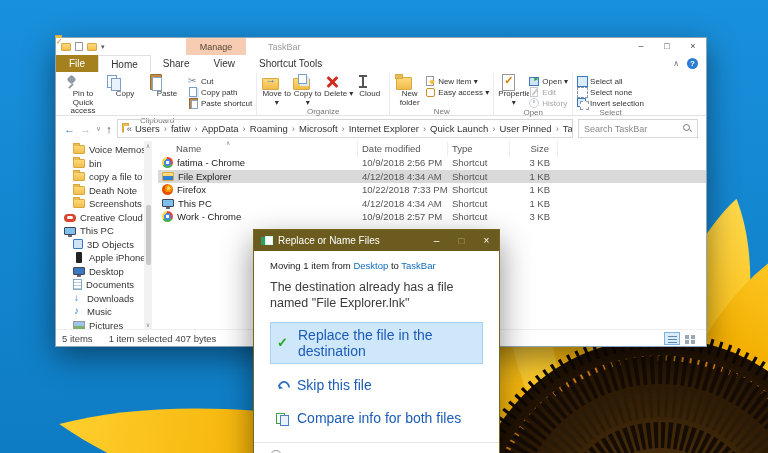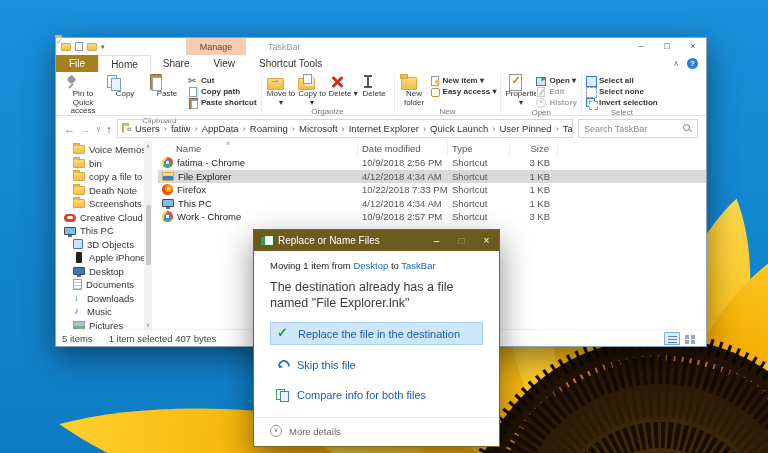--- a/index.html
+++ b/index.html
@@ -32,21 +32,21 @@
 
   .ribbon { height:44px; display:flex; background:#fff; border-bottom:1px solid #e1e1e1; padding:1px 2px 0; flex:none; }
   .rgroup { display:flex; flex-direction:column; padding:1px 4px 0; border-right:1px solid #ececec; }
   .rgroup:last-child { border-right:none; }
   .rbody { display:flex; align-items:flex-start; flex:1; }
   .rlabel { text-align:center; font-size:8px; color:#777; line-height:9px; height:9px; }
   .rbtn { display:flex; flex-direction:column; width:31px; text-align:center;
           font-size:8px; line-height:8.5px; color:#333; overflow:hidden; }
   .rbtn.wide { width:42px; }
   .rsmcol { display:flex; flex-direction:column; gap:1px; margin-top:2px; }
-  .rsm { display:flex; gap:3px; font-size:8px; color:#333; height:10px; white-space:nowrap;font-weight:bold; }
+  .rsm { display:flex; align-items:center; gap:3px; font-size:8px; color:#333; height:10px; white-space:nowrap; }
   .disabled { opacity:.45; }
 
   
   .ri { width:18px; height:16px; position:relative; flex:none; }
   .rs { width:10px; height:10px; position:relative; flex:none; }
   .ic-pin::before { content:""; position:absolute; left:6px; top:2px; width:7px; height:7px; background:#919ba5; border-radius:2px; transform:rotate(45deg); }
   .ic-pin::after { content:""; position:absolute; left:8px; top:9px; width:2px; height:6px; background:#919ba5; transform:rotate(45deg); }
   .ic-copy::before { content:""; position:absolute; left:3px; top:1px; width:8px; height:11px; background:#fff; border:1px solid #7a9ec7; }
   .ic-copy::after { content:""; position:absolute; left:7px; top:4px; width:8px; height:11px; background:#eaf2fb; border:1px solid #7a9ec7; }
   .ic-paste::before { content:""; position:absolute; left:4px; top:0; width:10px; height:14px; background:#c08b4a; border:1px solid #9a6c33; border-radius:1px; }
@@ -173,21 +173,21 @@
   .dlg-ico::before { content:""; position:absolute; left:0; top:1px; width:7px; height:8px; background:#2e9e5b; }
   .dlg-ico::after { content:""; position:absolute; left:4px; top:0; width:6px; height:7px; background:#fff; border:1px solid #cfe; }
   .dlg-ctrls { margin-left:auto; display:flex; height:21px; }
   .dlg-ctrls span { width:25px; text-align:center; line-height:21px; font-size:10px; color:#fff; }
   .dlg-ctrls .dim { color:rgba(255,255,255,.4); }
   .dlg-body { padding:9px 16px 0; }
   .moving-line { font-size:9.5px; color:#222; }
   .moving-line .lnk { color:#0f6cbd; }
   .dlg-msg { margin-top:8px; font-size:12.5px; color:#3b3b3b; line-height:1.28; }
   .options { margin-top:11px; display:flex; flex-direction:column; gap:9px; }
-  .opt { display:flex; align-items:center; gap:8px; font-size:11px; color:#1b5cb8; padding:4px 6px; }
+  .opt { display:flex; align-items:center; gap:8px; font-size:14px; color:#1b5cb8; padding:4px 6px; }
   .opt.hl { background:#cfe7fa; border:1px solid #a6d2f2; }
   .oic { width:13px; height:13px; position:relative; flex:none; }
   .ic-check::before { content:"✓"; position:absolute; left:0; top:-2px; color:#27a327; font-size:13px; font-weight:bold; }
   .ic-skip::before { content:""; position:absolute; left:2px; top:2px; width:8px; height:8px; border:2px solid #2f6fc1;
       border-radius:50%; border-left-color:transparent; border-bottom-color:transparent; transform:rotate(-40deg); }
   .ic-skip::after { content:""; position:absolute; left:0px; top:7px; border:3.5px solid transparent; border-top-color:#2f6fc1; transform:rotate(35deg); }
   .ic-compare::before { content:""; position:absolute; left:0; top:1px; width:7px; height:9px; background:#fff; border:1.3px solid #3f9e3f; }
   .ic-compare::after { content:""; position:absolute; left:4px; top:3px; width:7px; height:9px; background:#eaf2fb; border:1.3px solid #4a7fc1; }
   .dlg-footer { margin-top:12px; border-top:1px solid #e5e5e5; padding:7px 16px 9px; display:flex; align-items:center; gap:7px;
                 font-size:9.5px; color:#666; }
@@ -335,21 +335,21 @@
                 <span>Copy to ▾</span>
               </div>
 
               <div class="rbtn">
                 <span class="ri ic-delete"></span>
                 <span>Delete ▾</span>
               </div>
 
               <div class="rbtn">
                 <span class="ri ic-rename"></span>
-                <span>Delete</span>
+                <span>Cloud</span>
               </div>
             </div>
         </div>
         <div class="rlabel">Organize</div>
       </div>
 
       <div class="rgroup">
         <div class="rbody">
           <div style="display:flex">
 

